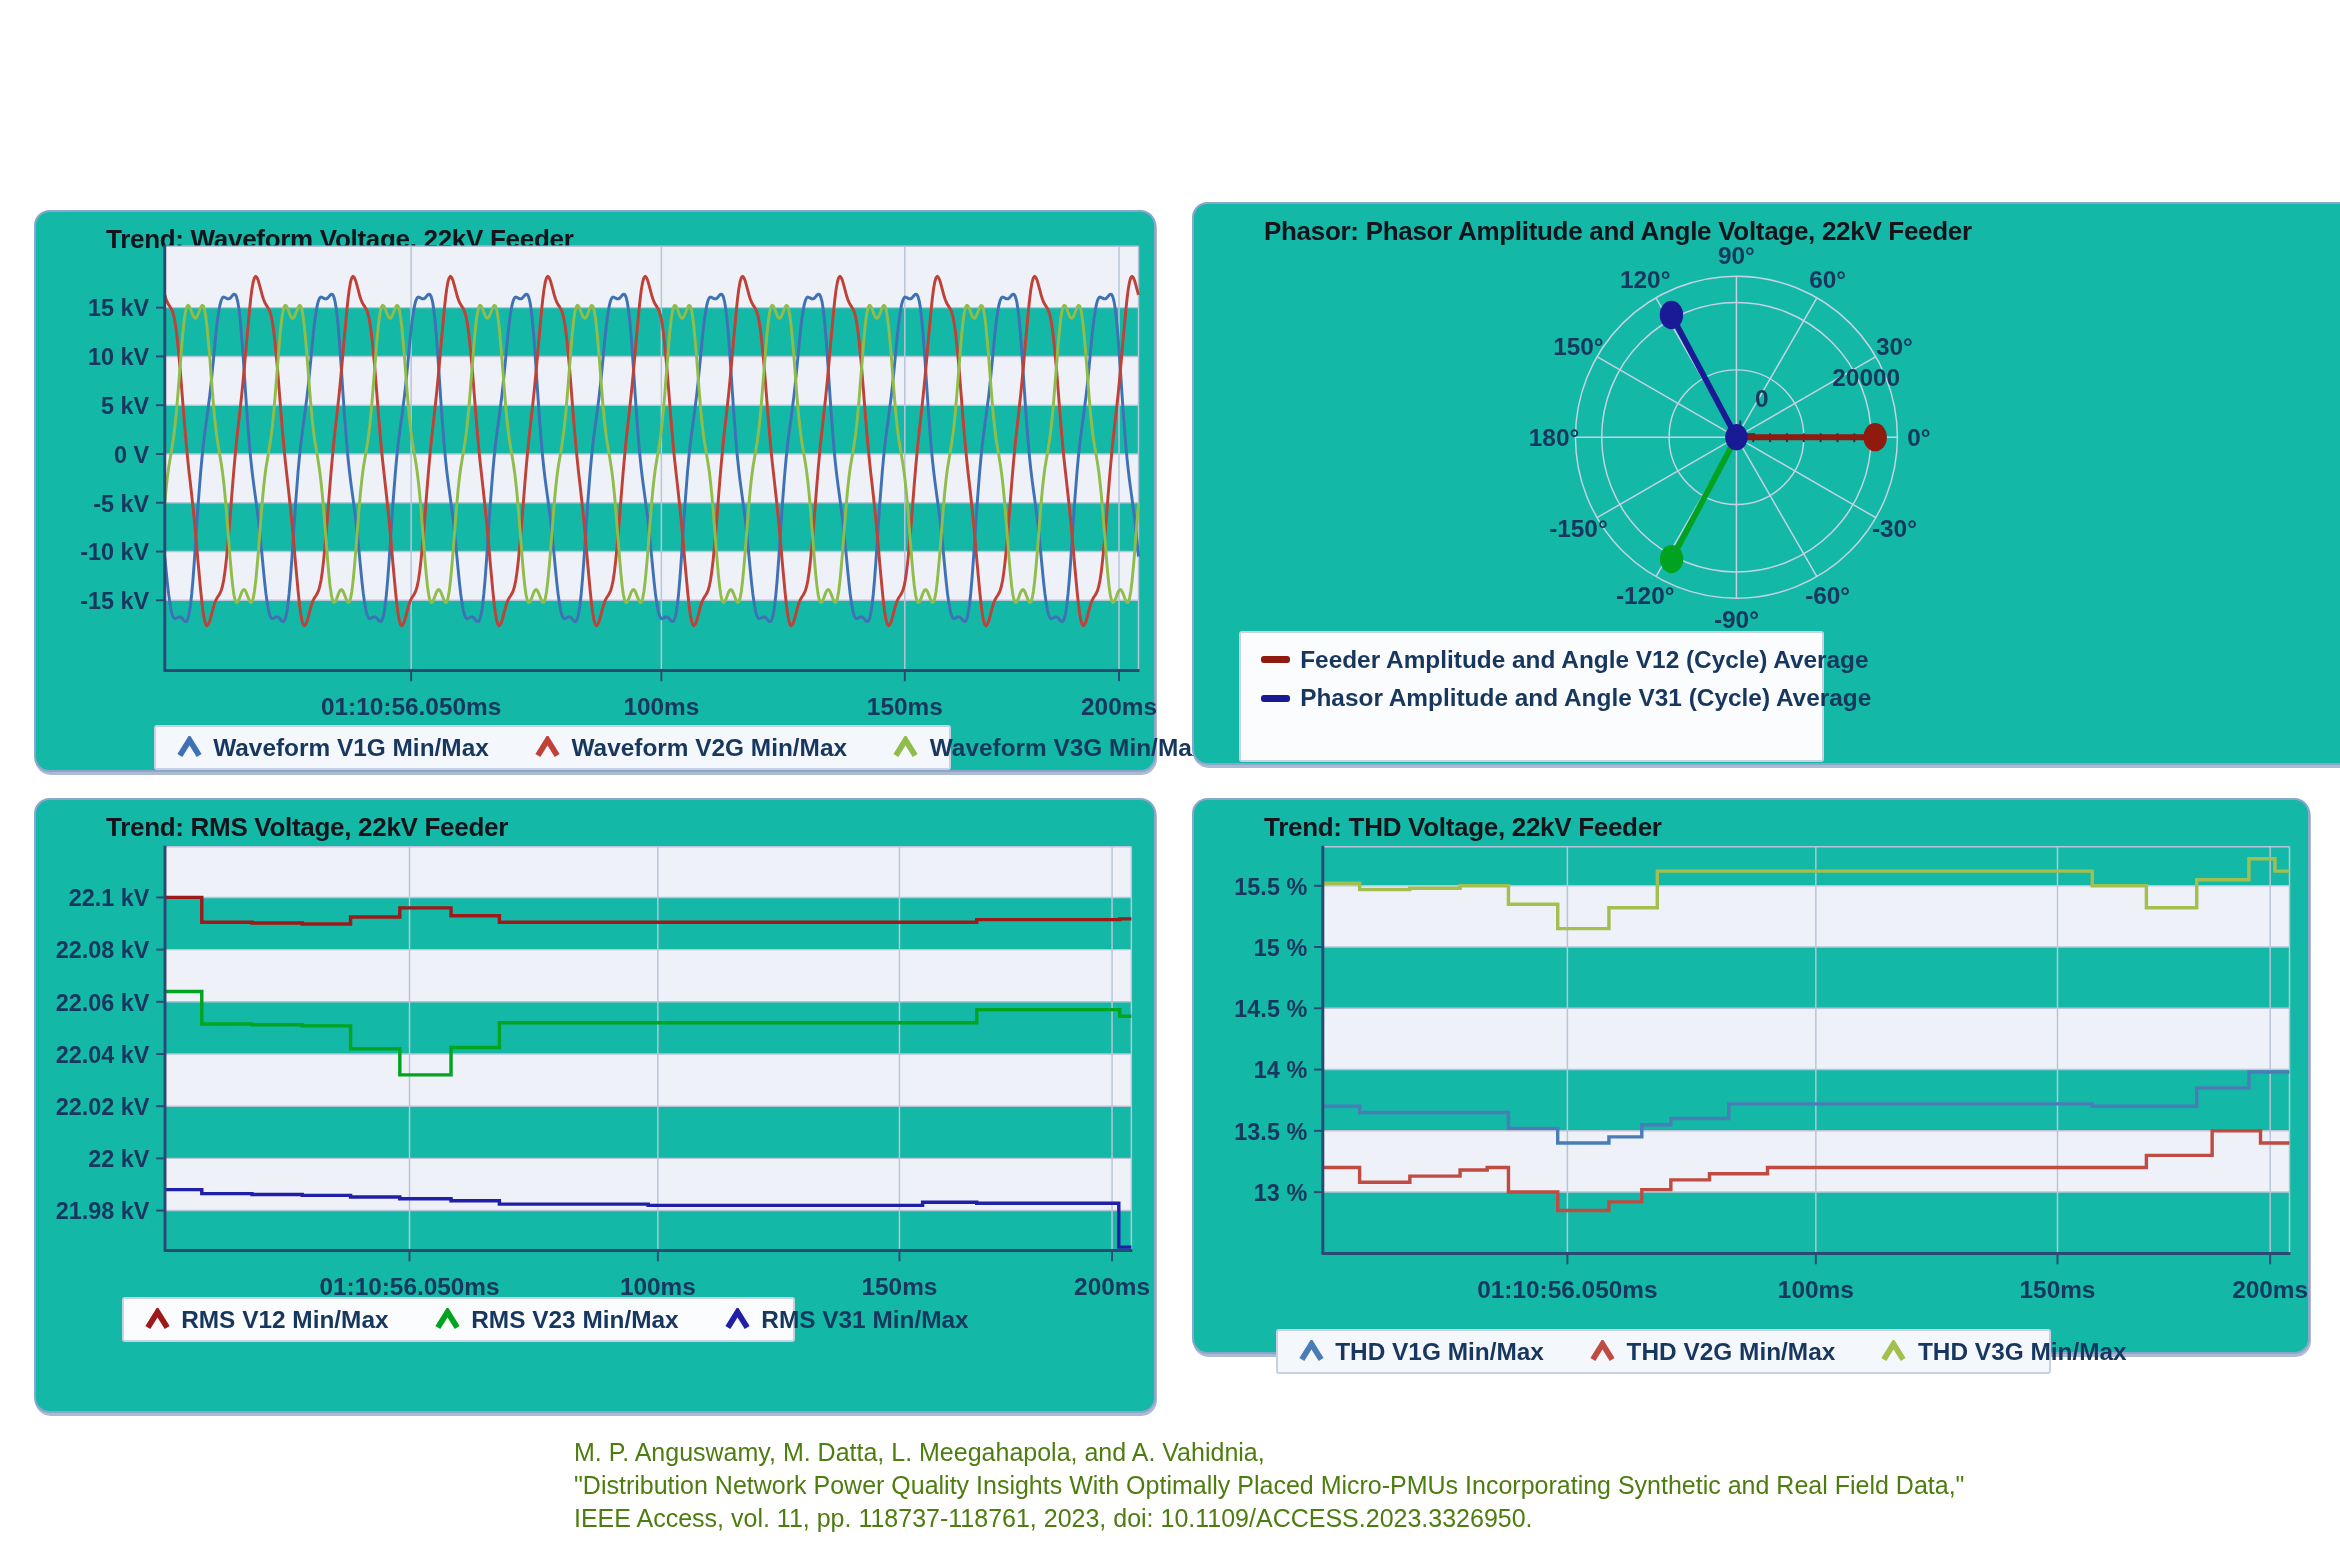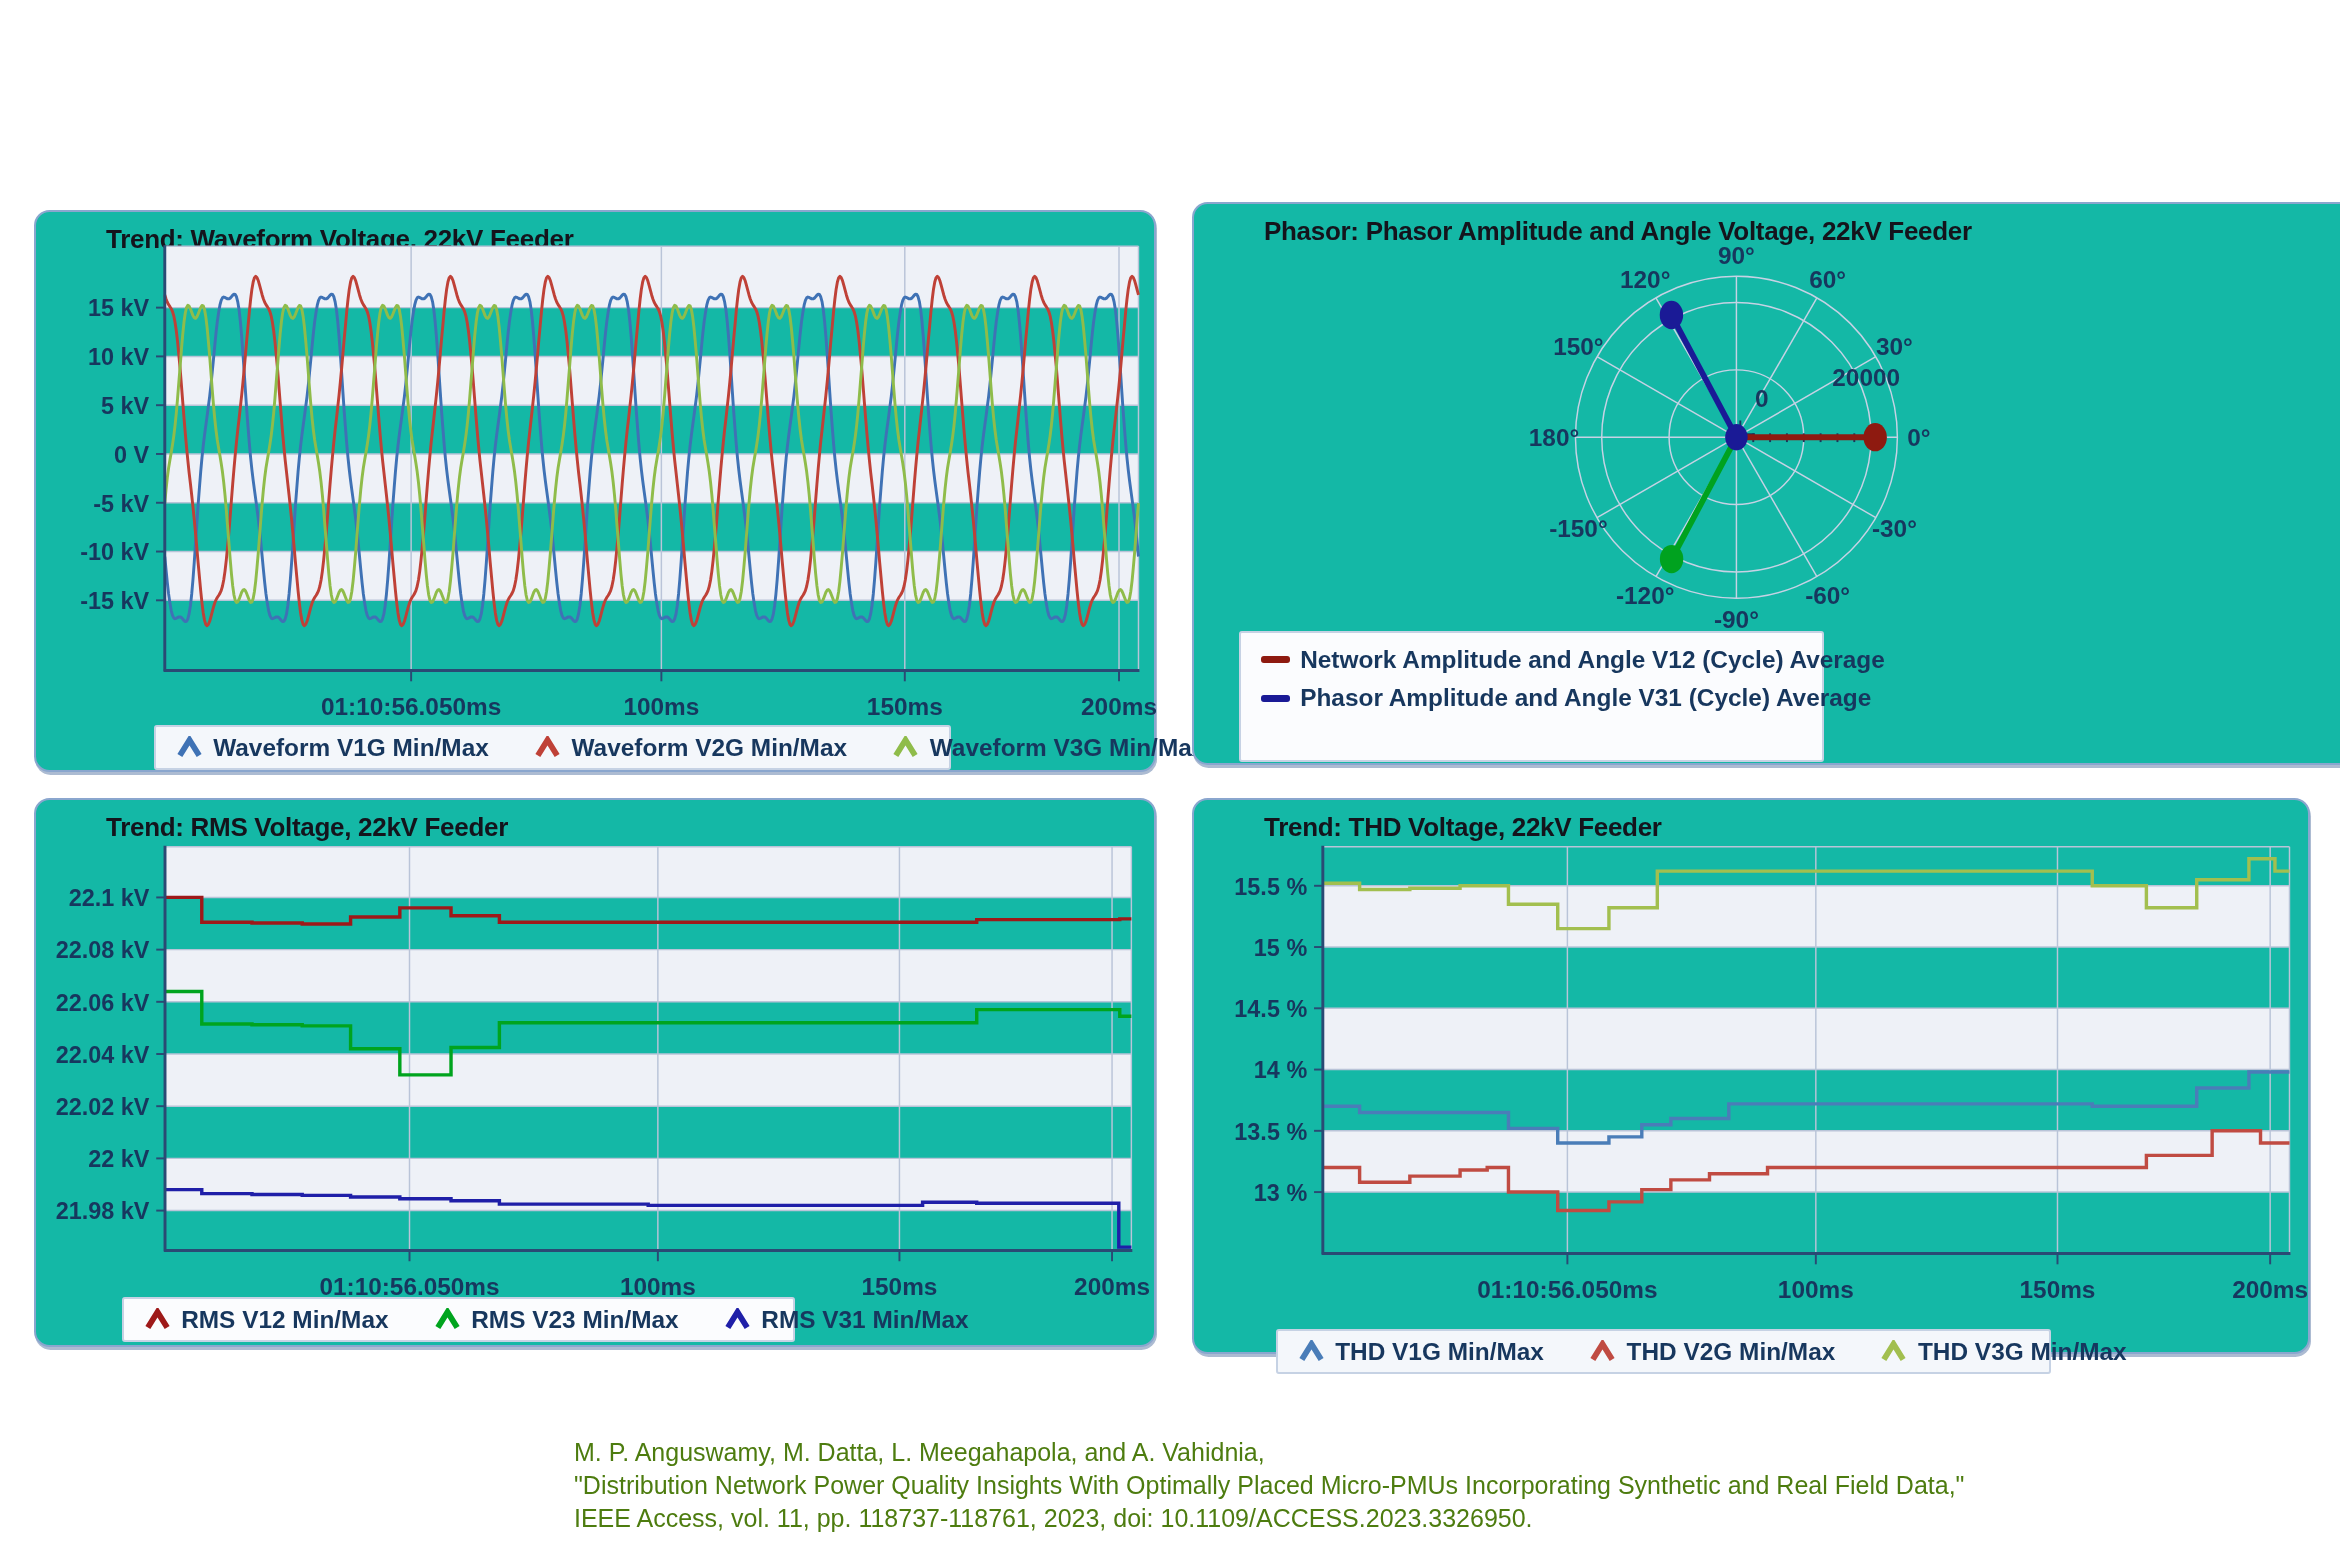--- a/index.html
+++ b/index.html
@@ -150,30 +150,30 @@
         <line x1="556" y1="239" x2="489.3949497273532" y2="113.73411922651015" stroke="#1a1a96" stroke-width="6"></line>
         <line x1="556" y1="239" x2="698.2175732217573" y2="239" stroke="#8e1a10" stroke-width="6"></line>
         <ellipse cx="489.55700581074166" cy="363.9610976085909" rx="12" ry="14.5" fill="#00a21f"></ellipse>
         <ellipse cx="489.3949497273532" cy="113.73411922651015" rx="12" ry="14.5" fill="#1a1a96"></ellipse>
         <ellipse cx="698.2175732217573" cy="239" rx="12" ry="14.5" fill="#8e1a10"></ellipse>
         <ellipse cx="556" cy="239" rx="11.5" ry="13.5" fill="#1a1a96"></ellipse>
       </svg>
     <div class="legend vertical" id="legend-phasor" style="left:45px;top:427px;width:585px;height:131px;background:#fbfcfe;">
         <div class="legend-item">
           <span class="dash-marker" style="background: rgb(142, 26, 16);"></span>
-          <span class="legend-label">Network Amplitude and Angle V12 (Cycle) Average</span>
+          <span class="legend-label">Feeder Amplitude and Angle V12 (Cycle) Average</span>
         </div>
         <div class="legend-item">
           <span class="dash-marker" style="background: rgb(26, 26, 150);"></span>
           <span class="legend-label">Phasor Amplitude and Angle V31 (Cycle) Average</span>
         </div>
       </div>
   </div>
 
-  <div class="panel" id="panel-rms" style="left:34px;top:798px;width:1122px;height:549px;">
+  <div class="panel" id="panel-rms" style="left:34px;top:798px;width:1122px;height:615px;">
     <div class="panel-title">Trend: RMS Voltage, 22kV Feeder</div>
     <svg class="chart-svg" id="svg-rms" width="1122" height="549" viewBox="0 0 1150 563">
         <g>
           <rect x="132" y="48" width="991" height="51.91725921137052" fill="#eef1f7"></rect>
           <rect x="132" y="153.4402068519742" width="991" height="53.52294764059411" fill="#eef1f7"></rect>
           <rect x="132" y="260.4861021331625" width="991" height="53.52294764059417" fill="#eef1f7"></rect>
           <rect x="132" y="367.53199741435077" width="991" height="53.522947640594225" fill="#eef1f7"></rect>
         </g>
         <g>
           <line x1="132" y1="48" x2="1123" y2="48" stroke="#b9c4d8" stroke-width="1.5"></line>

